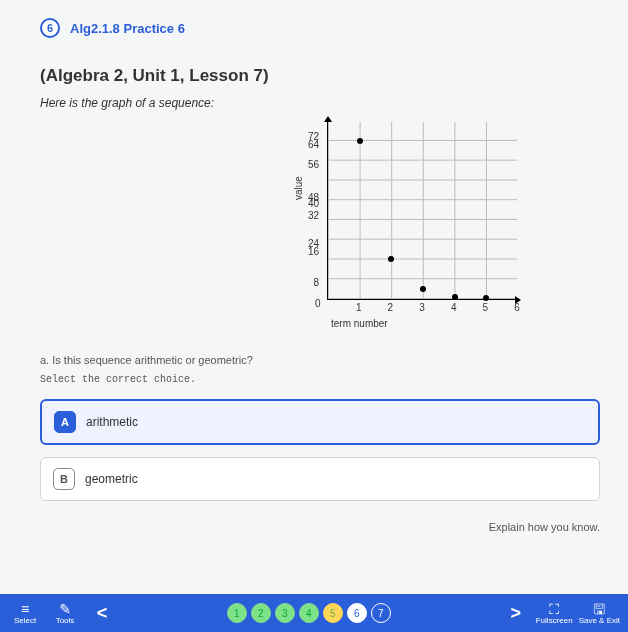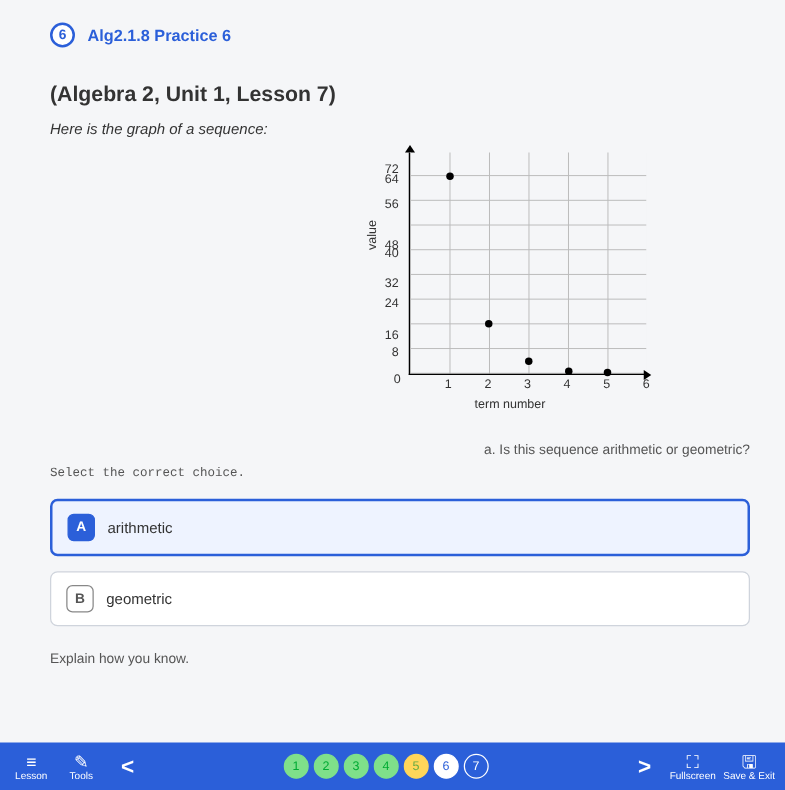--- a/index.html
+++ b/index.html
@@ -90,22 +90,22 @@
   }
   .ylabel {
     position: absolute;
     left: 8px; top: 90px;
     transform: rotate(-90deg) translateX(6px);
     transform-origin: left top;
     font-size: 10px;
   }
   .xlabel {
     position: absolute;
-    left: 28px; top: 202px; width: 190px;
-    text-align: center;
+    left: 46px; top: 202px; width: 190px;
+    text-align: left;
     font-size: 10px;
   }
   .pt {
     position: absolute;
     width: 6px; height: 6px;
     background: #000;
     border-radius: 50%;
     transform: translate(-50%, 50%);
   }
   .arrow-x {
@@ -119,21 +119,20 @@
     position: absolute;
     left: 38.5px; top: 0px;
     border-bottom: 6px solid #000;
     border-left: 4px solid transparent;
     border-right: 4px solid transparent;
   }
   .question {
     font-size: 11px;
     color: #555;
     margin-bottom: 8px;
-    text-align: right;
   }
   .instruction {
     font-size: 10px;
     color: #555;
     margin-bottom: 14px;
     font-family: Liberation Mono, monospace;
   }
   .choice {
     border: 1px solid #cfd4dc;
     border-radius: 6px;
@@ -161,20 +160,21 @@
   }
   .choice.selected .choice-badge {
     border-color: #2b5fd9;
     background: #2b5fd9;
     color: #fff;
   }
   .explain {
     font-size: 11px;
     color: #555;
     margin-top: 20px;
+    text-align: right;
   }
   .bottom-bar {
     position: absolute;
     left: 0; right: 0; bottom: 0;
     height: 38px;
     background: #2b5fd9;
     display: flex;
     align-items: center;
     padding: 0 8px;
     gap: 6px;
@@ -230,23 +230,23 @@
       <div class="plot" id="plot">
           <div class="pt" style="left: 31.6667px; bottom: 158.222px;"></div>
           <div class="pt" style="left: 63.3333px; bottom: 39.5556px;"></div>
           <div class="pt" style="left: 95px; bottom: 9.88889px;"></div>
           <div class="pt" style="left: 126.667px; bottom: 2.47222px;"></div>
           <div class="pt" style="left: 158.333px; bottom: 0.618056px;"></div>
         </div>
       <div class="arrow-x"></div>
       <div class="y-ticks" id="yticks">
           <div class="y-tick" style="top: 164.222px;">8</div>
-          <div class="y-tick" style="top: 151px;">16</div>
+          <div class="y-tick" style="top: 133px;">16</div>
           <div class="y-tick" style="top: 124.667px;">24</div>
-          <div class="y-tick" style="top: 109px;">32</div>
+          <div class="y-tick" style="top: 97px;">32</div>
           <div class="y-tick" style="top: 85.1111px;">40</div>
           <div class="y-tick" style="top: 79px;">48</div>
           <div class="y-tick" style="top: 45.5556px;">56</div>
           <div class="y-tick" style="top: 25.7778px;">64</div>
           <div class="y-tick" style="top: 18px;">72</div>
         </div>
       <div class="x-ticks" id="xticks">
           <div class="x-tick" style="left: 31.6667px;">1</div>
           <div class="x-tick" style="left: 63.3333px;">2</div>
           <div class="x-tick" style="left: 95px;">3</div>
@@ -272,21 +272,21 @@
     <div class="choice-badge">B</div>
     <div>geometric</div>
   </div>
 
   <div class="explain">Explain how you know.</div>
 </div>
 
 <div class="bottom-bar">
   <div class="bb-btn">
     <span class="ic">≡</span>
-    <span>Lesson</span>
+    <span>Select</span>
   </div>
   <div class="bb-btn">
     <span class="ic">✎</span>
     <span>Tools</span>
   </div>
   <div class="bb-chev">&lt;</div>
   <div class="pager" id="pager">
       <div class="pg done">1</div>
       <div class="pg done">2</div>
       <div class="pg done">3</div>

